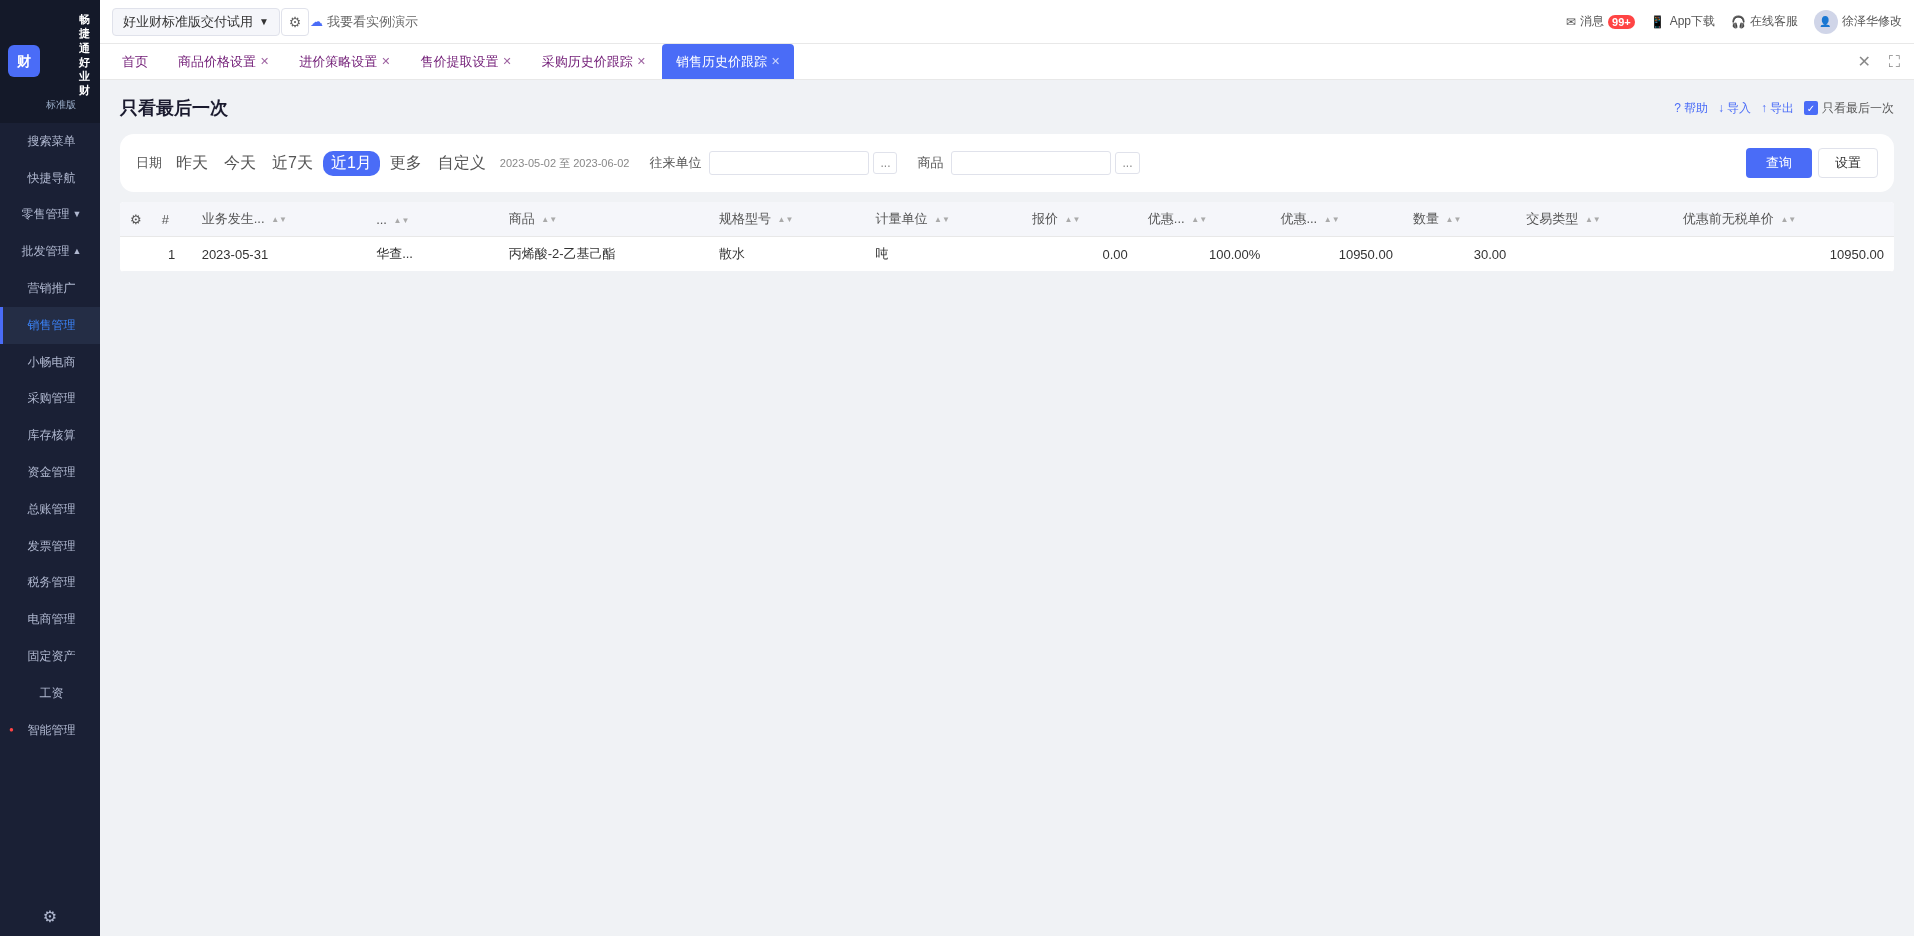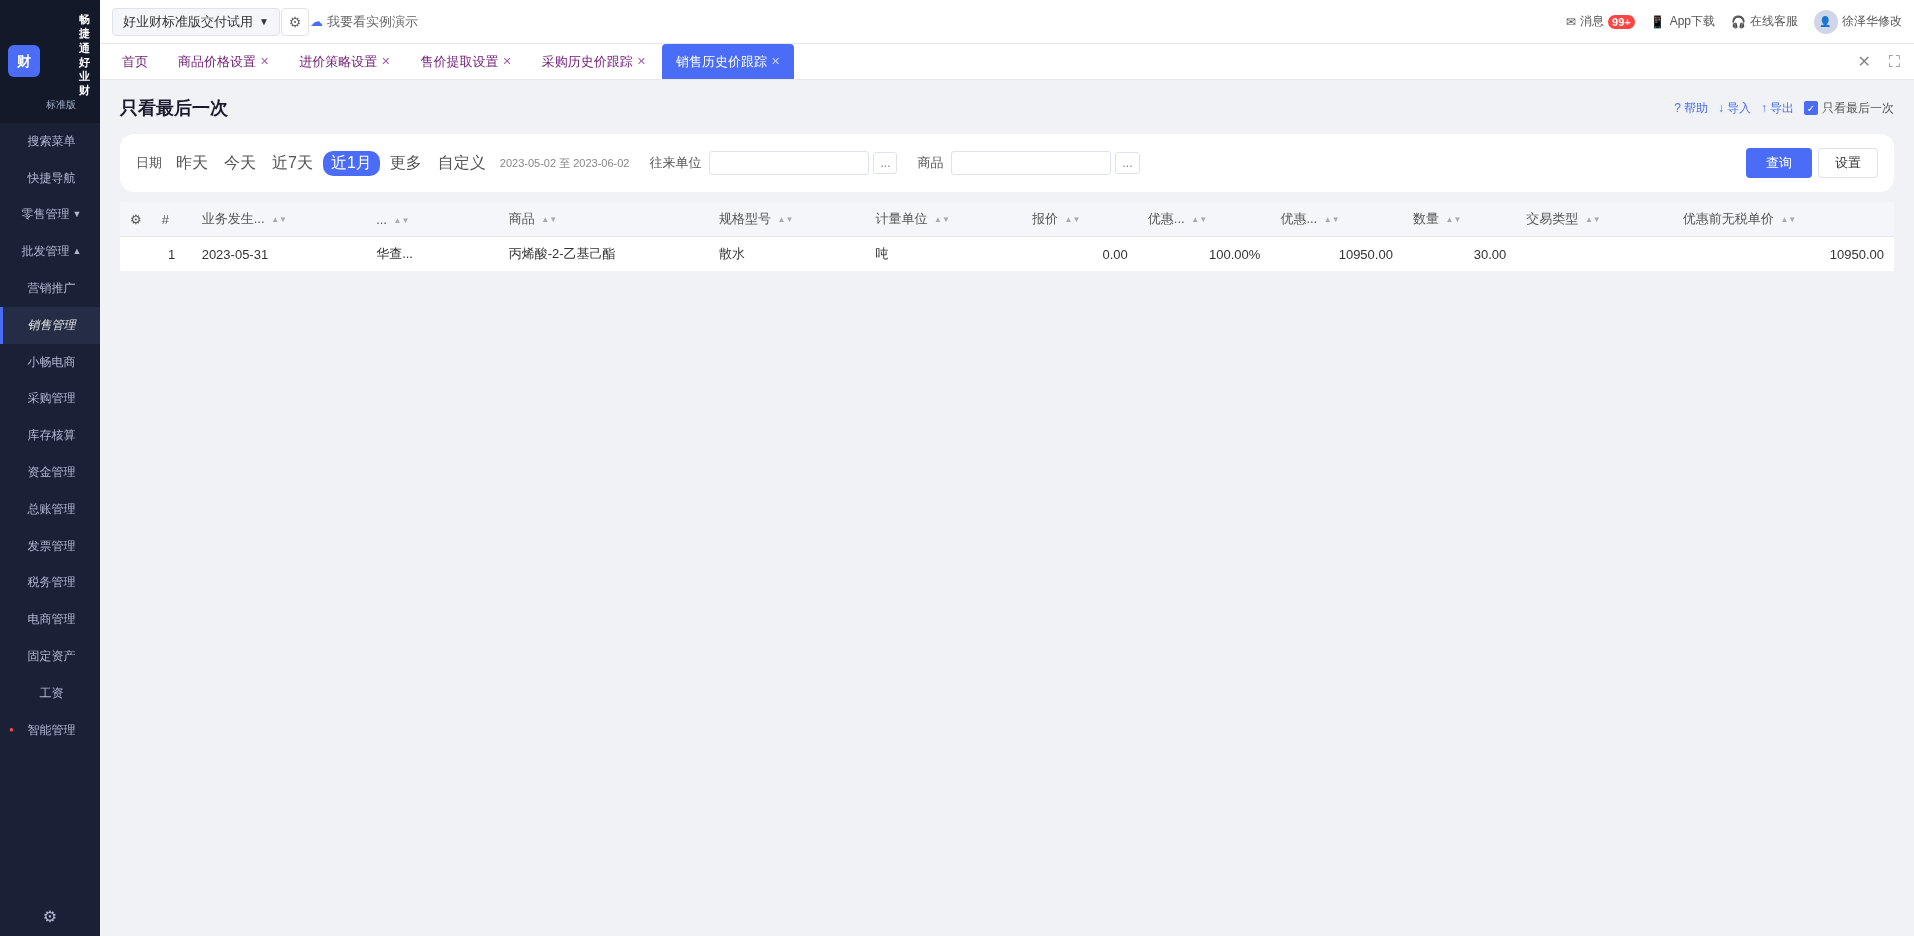--- a/index.html
+++ b/index.html
@@ -37,21 +37,21 @@
     .sidebar-nav-item {
       padding: 10px 4px;
       text-align: center;
       font-size: 12px;
       cursor: pointer;
       color: #b0b8d0;
       border-left: 3px solid transparent;
       transition: all 0.2s;
       line-height: 1.4;
     }
-    .sidebar-nav-item.active { background: #242d45; color: #e5e5e5; border-left-color: #4a6cf7; font-style: italic; }
+    .sidebar-nav-item.active { background: #242d45; color: #3b82f6; border-left-color: #4a6cf7; }
     .sidebar-nav-item.has-dot { position: relative; }
     .sidebar-nav-item.has-dot::before {
       content: '●';
       color: #ff4444;
       position: absolute;
       left: 6px;
       top: 50%;
       transform: translateY(-50%);
       font-size: 8px;
     }

